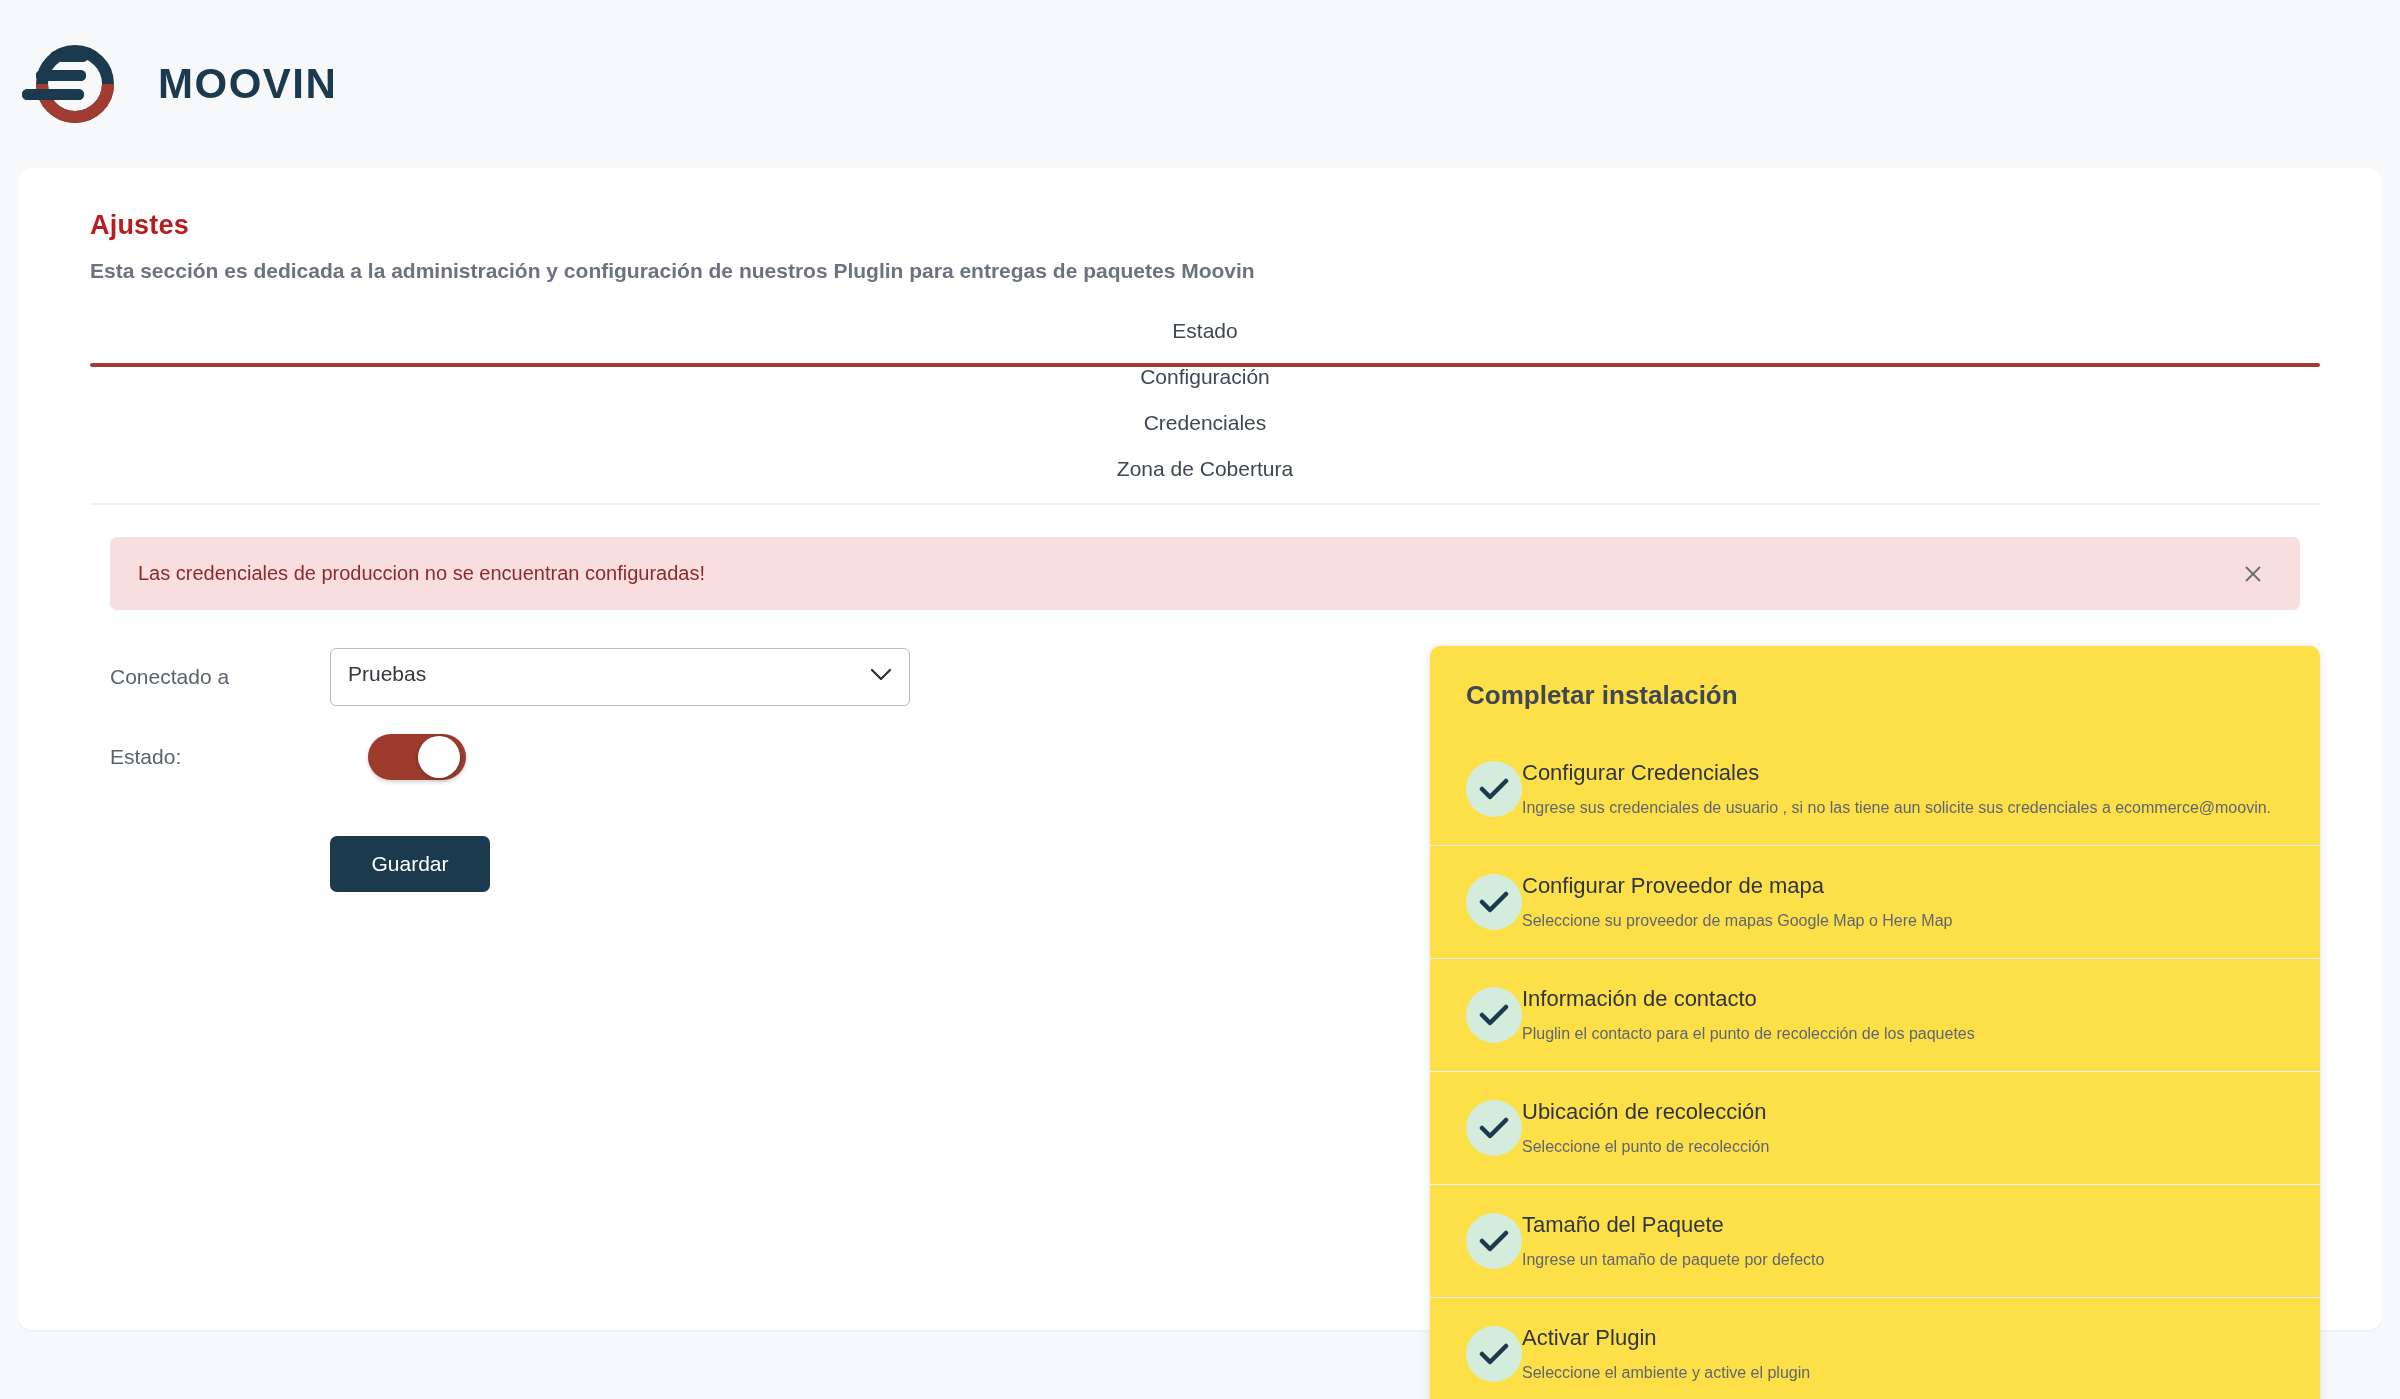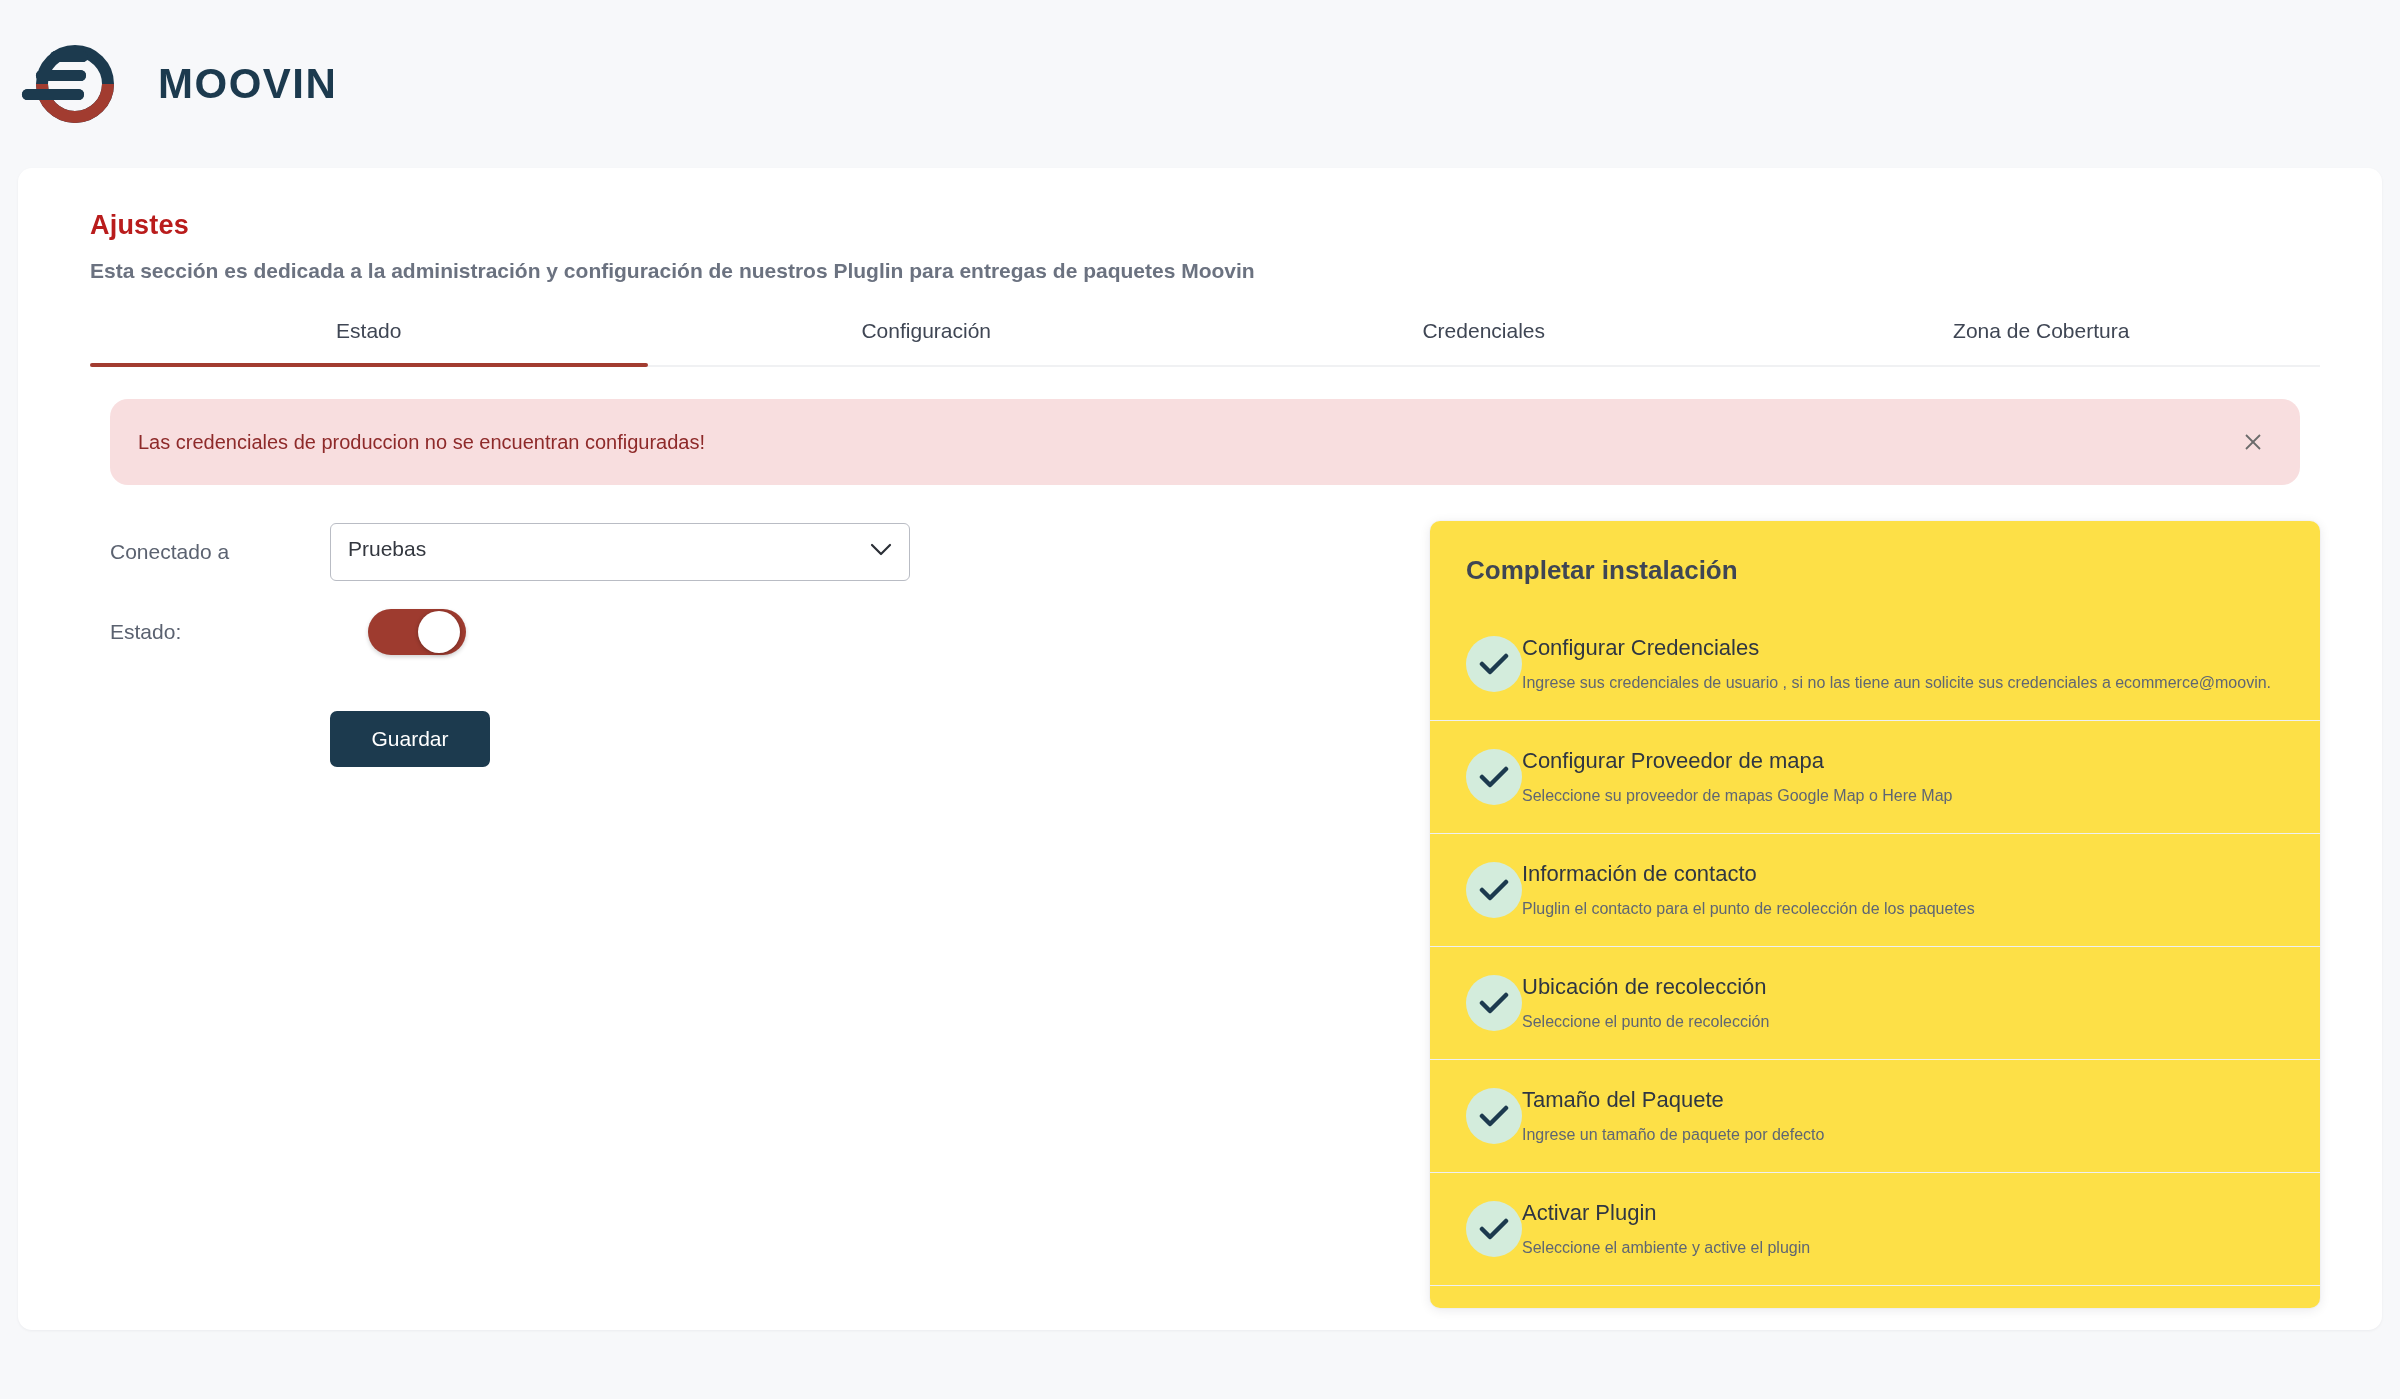--- a/index.html
+++ b/index.html
@@ -58,20 +58,21 @@
     color: #6b7280;
     font-weight: 700;
   }
 
   
   .tabs {
     margin-top: 36px;
     display: flex;
     border-bottom: 2px solid #f0f1f3;
     position: relative;
+    flex-direction: column;
   }
   .tab {
     flex: 1 1 0;
     text-align: center;
     padding-bottom: 22px;
     font-size: 21px;
     color: #3f4654;
     cursor: pointer;
     position: relative;
   }
@@ -81,22 +82,22 @@
     left: 0; right: 0; bottom: -2px;
     height: 4px;
     background: #a23c30;
     border-radius: 2px;
   }
 
   
   .alert {
     margin: 32px 20px 0 20px;
     background: #f8dedf;
-    border-radius: 18px;
-    height: 86px;
+    border-radius: 7px;
+    height: 73px;
     display: flex;
     align-items: center;
     justify-content: space-between;
     padding: 0 32px 0 28px;
   }
   .alert-text {
     font-size: 20px;
     color: #8e2a2a;
   }
   .alert-close {

